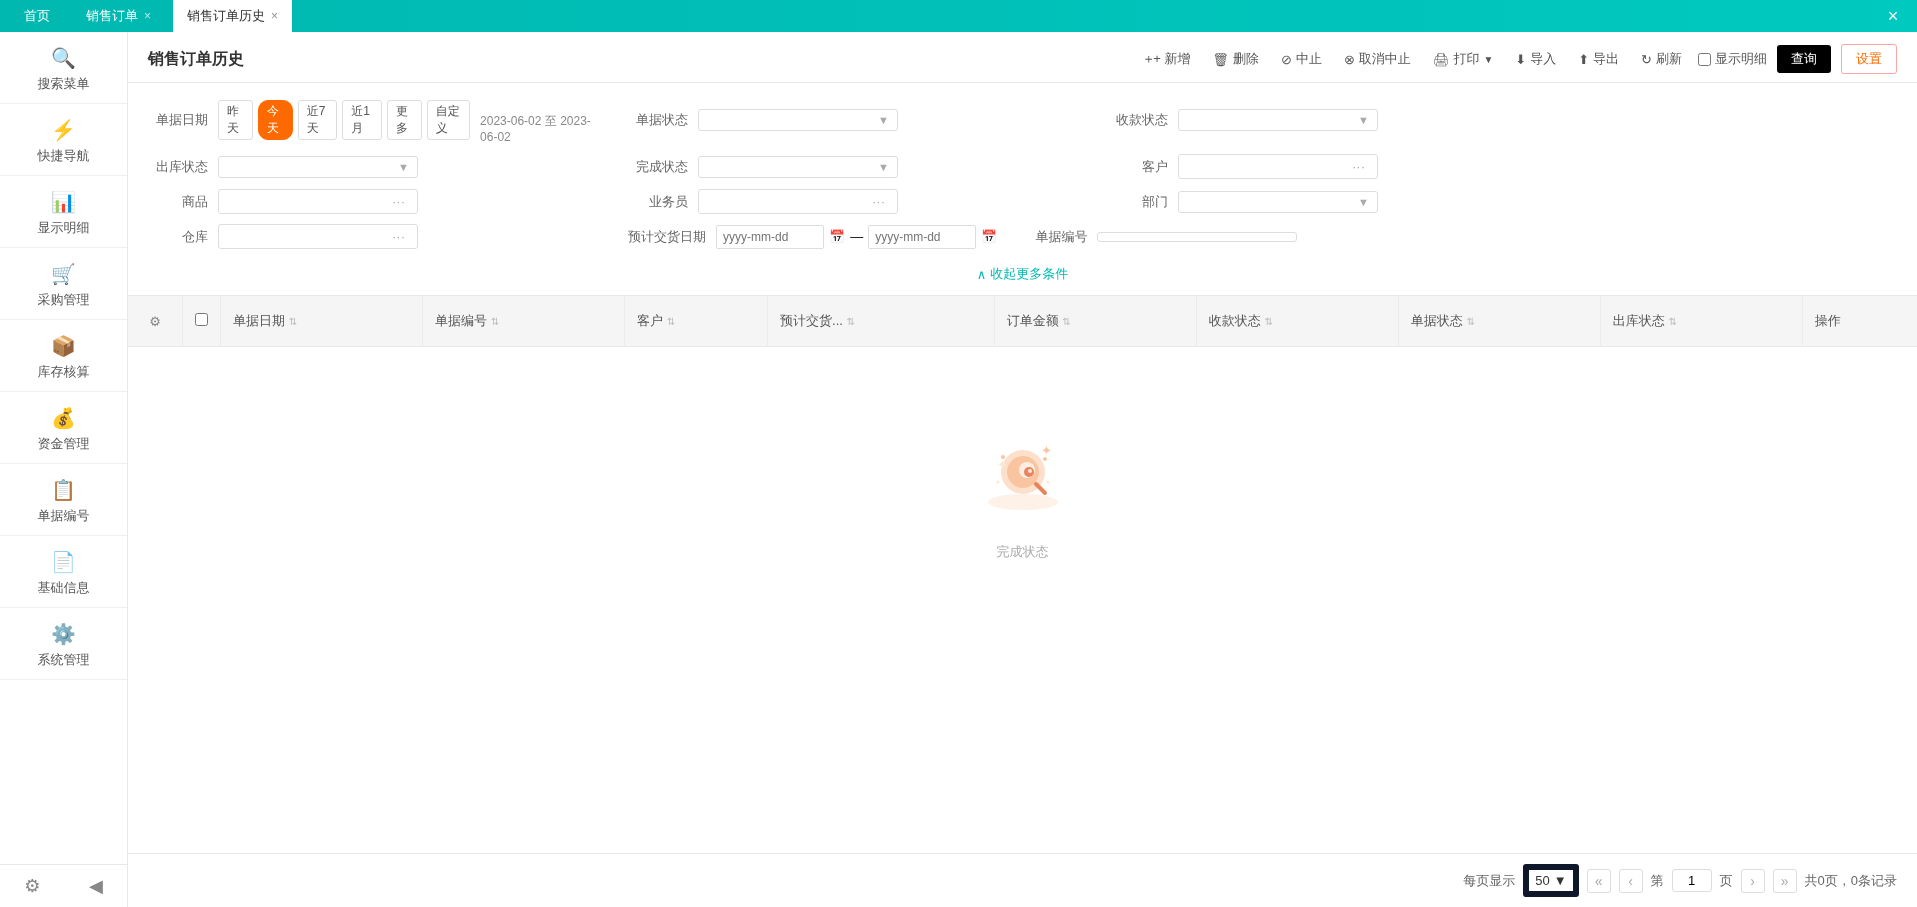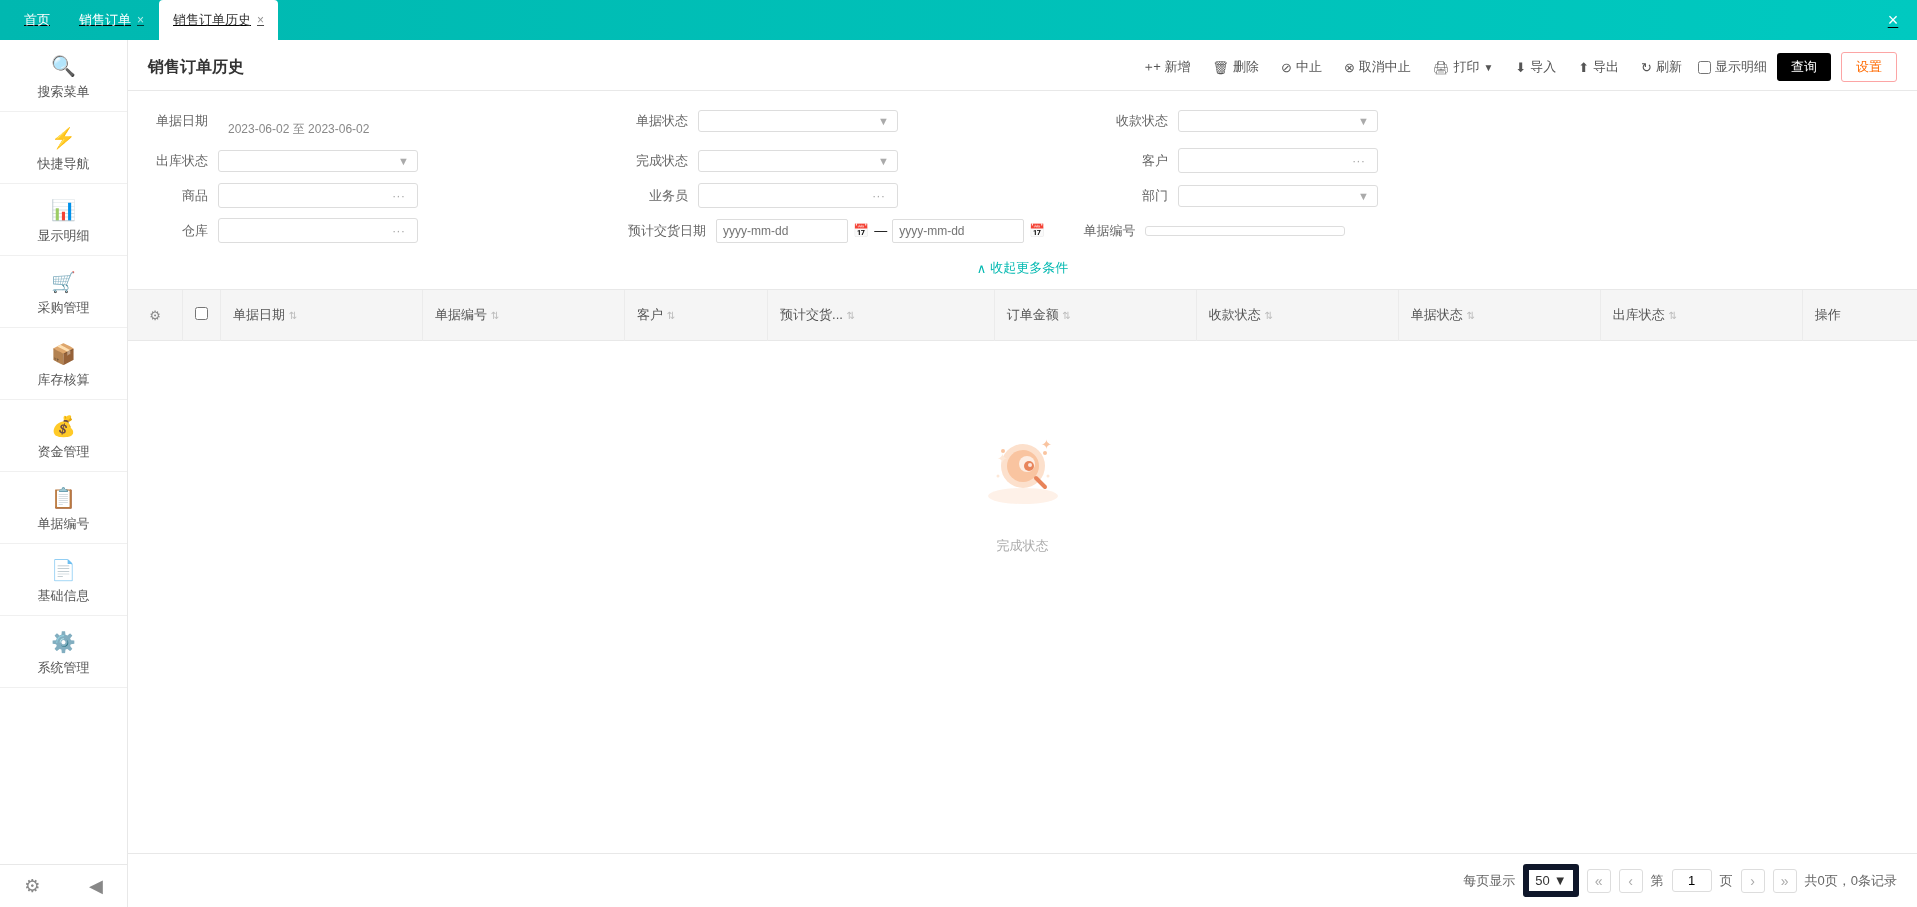--- a/index.html
+++ b/index.html
@@ -1,27 +1,26 @@
 <!DOCTYPE html>
 <html><head>
   <meta charset="utf-8">
   <style>
     * { box-sizing: border-box; margin: 0; padding: 0; font-family: 'Microsoft YaHei', Arial, sans-serif; font-size: 13px; }
     body { display: flex; flex-direction: column; height: 907px; width: 1917px; background: #f5f5f5; overflow: hidden; }
 
     
     .top-bar {
-      height: 40px;
+      height: 32px;
       background: linear-gradient(90deg, #00b8b0, #00c9c0);
       display: flex;
       align-items: center;
       padding: 0 10px;
-      gap: 1px;
+      gap: 8px;
       flex-shrink: 0;
-      text-decoration: underline;
     }
     .tab-item {
       height: 40px;
       display: flex;
       align-items: center;
       padding: 0 14px;
       color: #fff;
       cursor: pointer;
       font-size: 13px;
       white-space: nowrap;
@@ -216,21 +215,21 @@
     }
     .date-input-wrap {
       display: flex;
       align-items: center;
       gap: 5px;
     }
     .date-input {
       border: 1px solid #ddd;
       border-radius: 2px;
       padding: 4px 6px;
-      width: 132px;
+      width: 108px;
       color: #aaa;
       font-size: 12px;
     }
     .date-icon { color: #aaa; cursor: pointer; }
     .collapse-btn {
       display: flex;
       align-items: center;
       justify-content: center;
       gap: 4px;
       color: #00b8b0;
@@ -434,20 +433,28 @@
         <button class="toolbar-btn-primary">查询</button>
         <button class="toolbar-btn-primary" style="background:#fff;color:#ff6a00;border:1px solid #fca5a5;">设置</button>
       </div>
     </div>
 
     <div class="filter-area">
 
       <div class="filter-row">
         <span class="filter-label">单据日期</span>
         <div class="filter-field">
+          <div class="date-shortcuts">
+            <span class="date-btn">昨天</span>
+            <span class="date-btn active">今天</span>
+            <span class="date-btn">近7天</span>
+            <span class="date-btn">近1月</span>
+            <span class="date-btn">更多</span>
+            <span class="date-btn">自定义</span>
+          </div>
           <div style="margin-left:10px;">
             <div class="date-range-text">2023-06-02 至 2023-06-02</div>
           </div>
         </div>
         <span class="filter-label">单据状态</span>
         <div class="filter-field">
           <div class="filter-select" style="min-width:200px;">
             <span></span>
             <span class="arrow">▼</span>
           </div>

